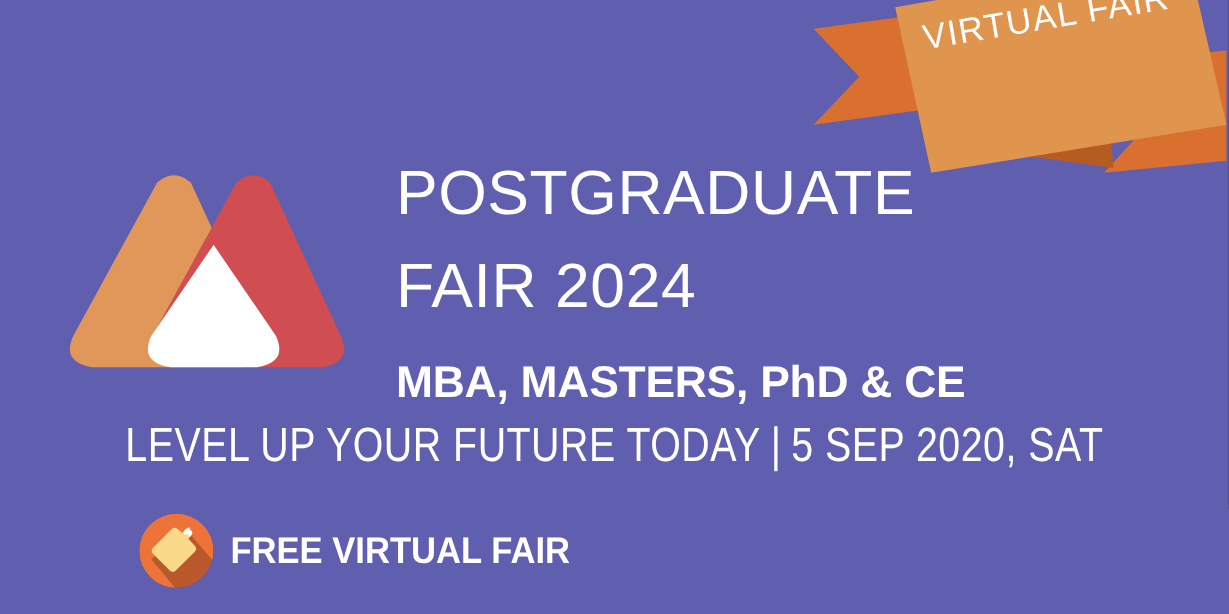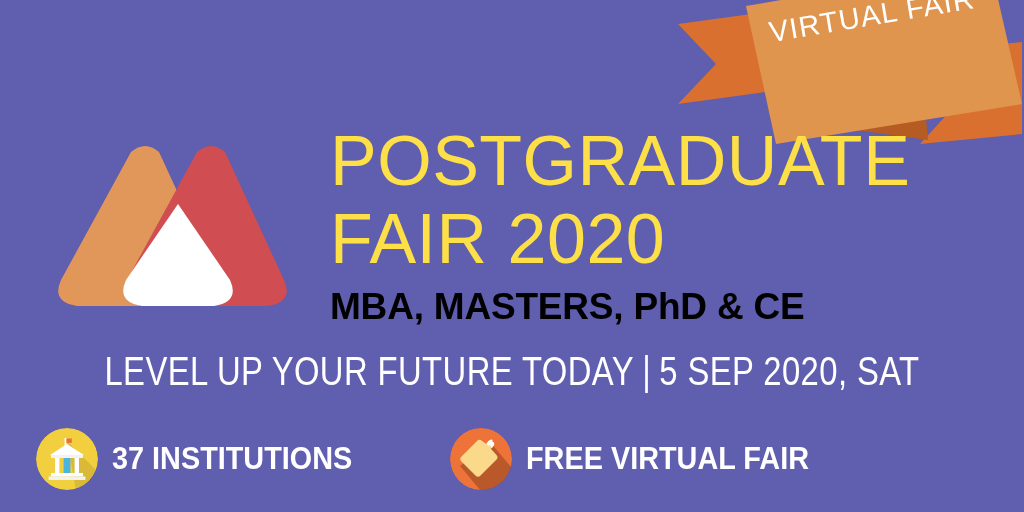--- a/index.html
+++ b/index.html
@@ -53,30 +53,30 @@
   #logo svg { display: block; }
 
   
   #headline {
     position: absolute;
     left: 330px;
     top: 122px;
     width: 660px;
   }
   .title-line {
-    color: #fde047;
-    font-size: 70px;
+    color: #ffffff;
+    font-size: 52px;
     line-height: 78px;
     font-weight: 300;
     letter-spacing: 0.5px;
     white-space: nowrap;
   }
   #subtitle {
-    margin-top: 8px;
-    color: #000000;
+    margin-top: 20px;
+    color: #ffffff;
     font-size: 37px;
     line-height: 42px;
     font-weight: 700;
     letter-spacing: -0.2px;
     white-space: nowrap;
   }
 
   
   #tagline {
     position: absolute;
@@ -162,48 +162,30 @@
       <path fill="#E2975A" d="M81 12 q14 -12 28 0 L168 140 q10 22 -16 26 L27 166 q-26 -4 -16 -26 Z"></path>
 
       <path fill="#D04D52" d="M147 12 q14 -12 28 0 L234 140 q10 22 -16 26 L93 166 q-26 -4 -16 -26 Z"></path>
 
       <path fill="#FFFFFF" d="M128 64 L180 140 q10 22 -16 26 L92 166 q-26 -4 -16 -26 Z"></path>
     </svg>
   </div>
 
   <div id="headline">
     <div class="title-line">POSTGRADUATE</div>
-    <div class="title-line">FAIR 2020</div>
+    <div class="title-line">FAIR 2024</div>
     <div id="subtitle">MBA, MASTERS, PhD &amp; CE</div>
   </div>
 
   <div id="tagline">
     <span>LEVEL UP YOUR FUTURE TODAY</span><span class="sep">|</span><span>5 SEP 2020, SAT</span>
   </div>
 
   <div id="badges">
 
-    <div class="badge">
-      <span class="badge-icon">
-        <svg width="62" height="62" viewBox="0 0 62 62" xmlns="http://www.w3.org/2000/svg">
-          <circle cx="31" cy="31" r="31" fill="#F2CF3F"></circle>
-          <path d="M31 13 L62 44 L62 62 L40 62 Z" fill="#000000" opacity="0.10"></path>
-          <rect x="28.6" y="10" width="2" height="8" fill="#FFFFFF"></rect>
-          <rect x="30.4" y="10.5" width="5.4" height="4.4" fill="#E8703A"></rect>
-          <polygon points="31,16 48,27 14,27" fill="#FFFFFF"></polygon>
-          <rect x="15" y="27" width="32" height="3" fill="#F2F2F2"></rect>
-          <rect x="19" y="30" width="4.4" height="15" fill="#FFFFFF"></rect>
-          <rect x="38.6" y="30" width="4.4" height="15" fill="#FFFFFF"></rect>
-          <rect x="27.6" y="30" width="6.8" height="15" fill="#4FB3DF"></rect>
-          <rect x="15" y="45" width="32" height="3.4" fill="#FFFFFF"></rect>
-          <rect x="12.6" y="48.4" width="36.8" height="3.6" fill="#F2F2F2"></rect>
-        </svg>
-      </span>
-      <span class="badge-text">37 INSTITUTIONS</span>
-    </div>
 
     <div class="badge-gap-a"></div>
 
 
     <div class="badge-gap-b"></div>
 
     <div class="badge">
       <span class="badge-icon">
         <svg width="62" height="62" viewBox="0 0 62 62" xmlns="http://www.w3.org/2000/svg">
           <circle cx="31" cy="31" r="31" fill="#EE7338"></circle>

